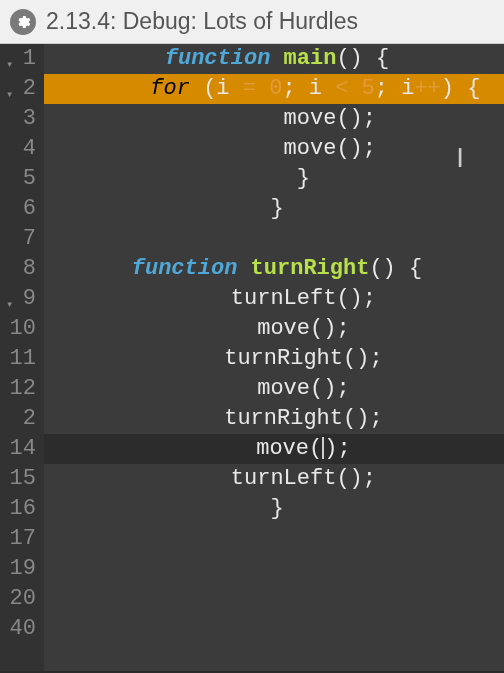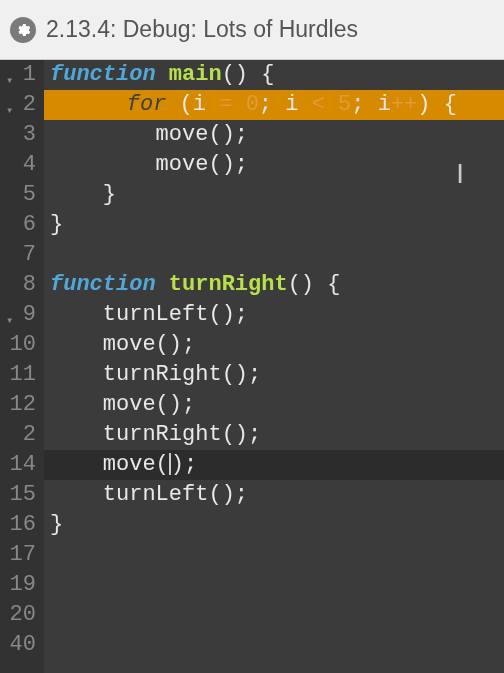--- a/index.html
+++ b/index.html
@@ -5,21 +5,21 @@
 * { margin: 0; padding: 0; box-sizing: border-box; }
 body {
   width: 504px;
   height: 673px;
   font-family: 'Courier New', Consolas, monospace;
   background: #2b2b2b;
   overflow: hidden;
 }
 .header {
   background: #f0f0f0;
-  padding: 16px 10px;
+  padding: 8px 10px;
   display: flex;
   align-items: center;
   gap: 10px;
   border-bottom: 1px solid #ccc;
 }
 .gear-icon {
   width: 26px;
   height: 26px;
   border-radius: 50%;
   background: #7a7a7a;
@@ -61,35 +61,36 @@
   font-size: 12px;
   color: #888;
   top: 6px;
 }
 .code {
   flex: 1;
   font-size: 22px;
   line-height: 30px;
   color: #e8e8e8;
   position: relative;
+  text-align: center;
 }
 .line {
   height: 30px;
   padding-left: 6px;
   white-space: pre;
   position: relative;
 }
 .line.hl {
   background: #d68a00;
 }
 .line.cursor-line {
   background: rgba(0,0,0,0.25);
 }
 .kw { color: #4fa8d8; font-style: italic; font-weight: bold; }
-.kw2 { color: #404040; font-style: italic; margin-left: 24px; }
+.kw2 { color: #000000; font-style: italic; margin-left: 24px; }
 .fn { color: #b8e04a; font-weight: bold; }
 .num { color: #e39b3a; }
 .op { color: #e39b3a; }
 .cursor-mark {
   display: inline-block;
   border: 1px solid #ccc;
   border-top: none;
   border-bottom: none;
   height: 22px;
   width: 2px;

